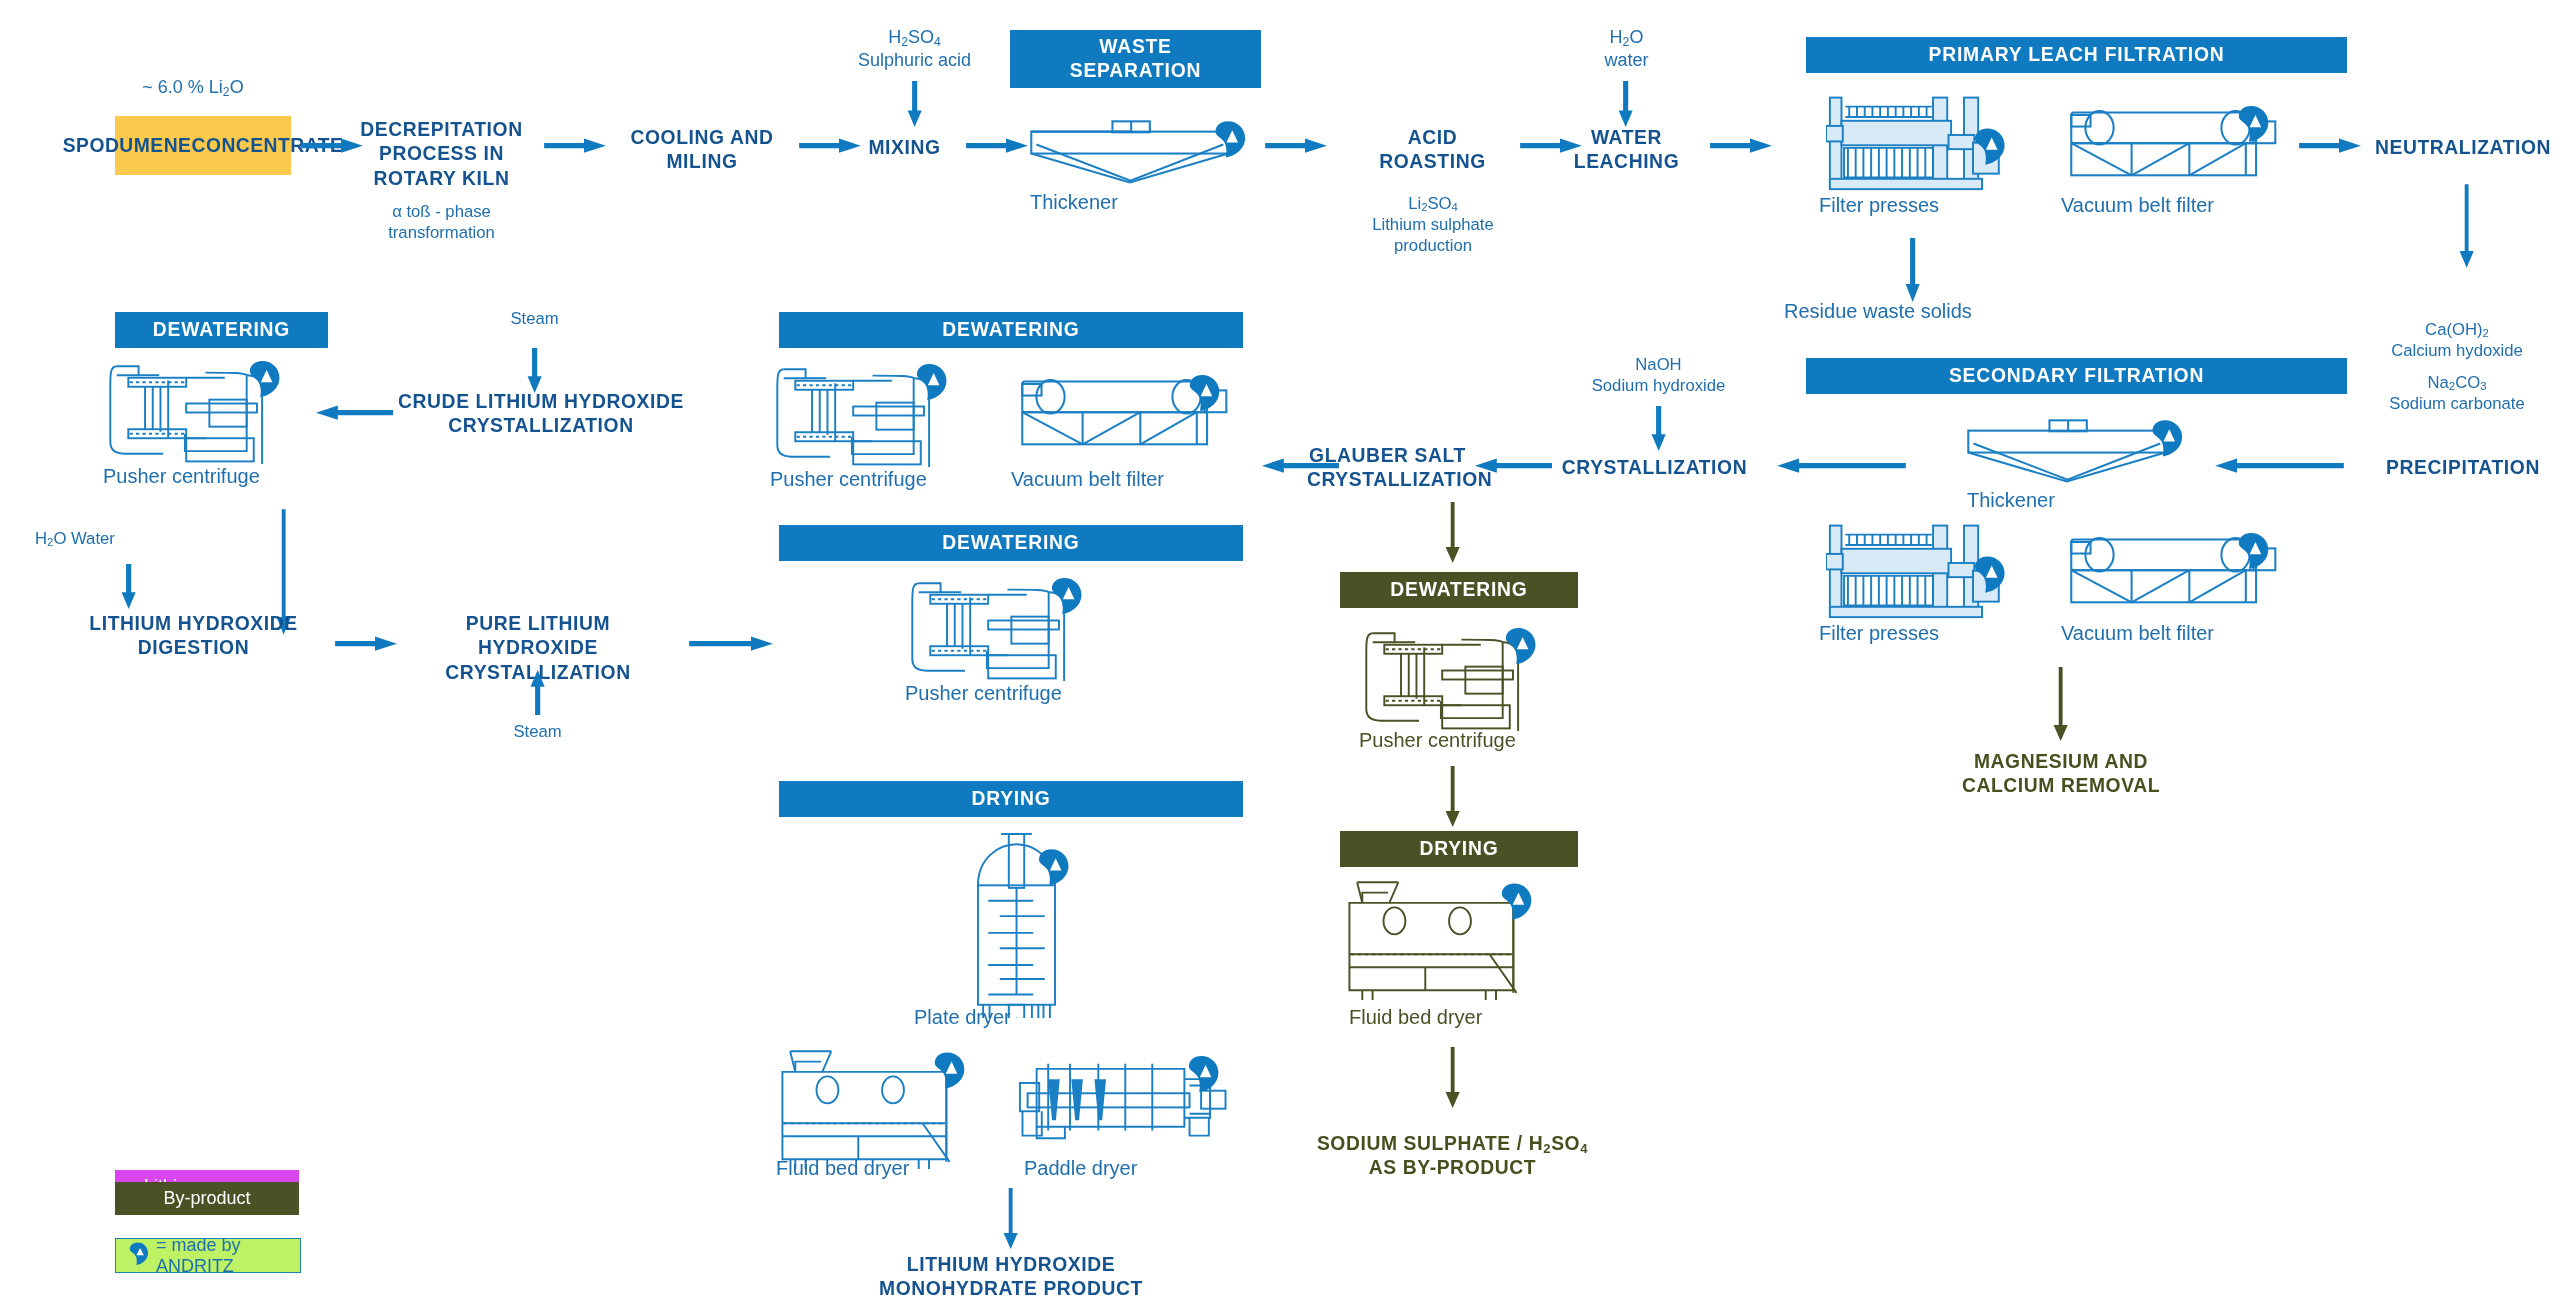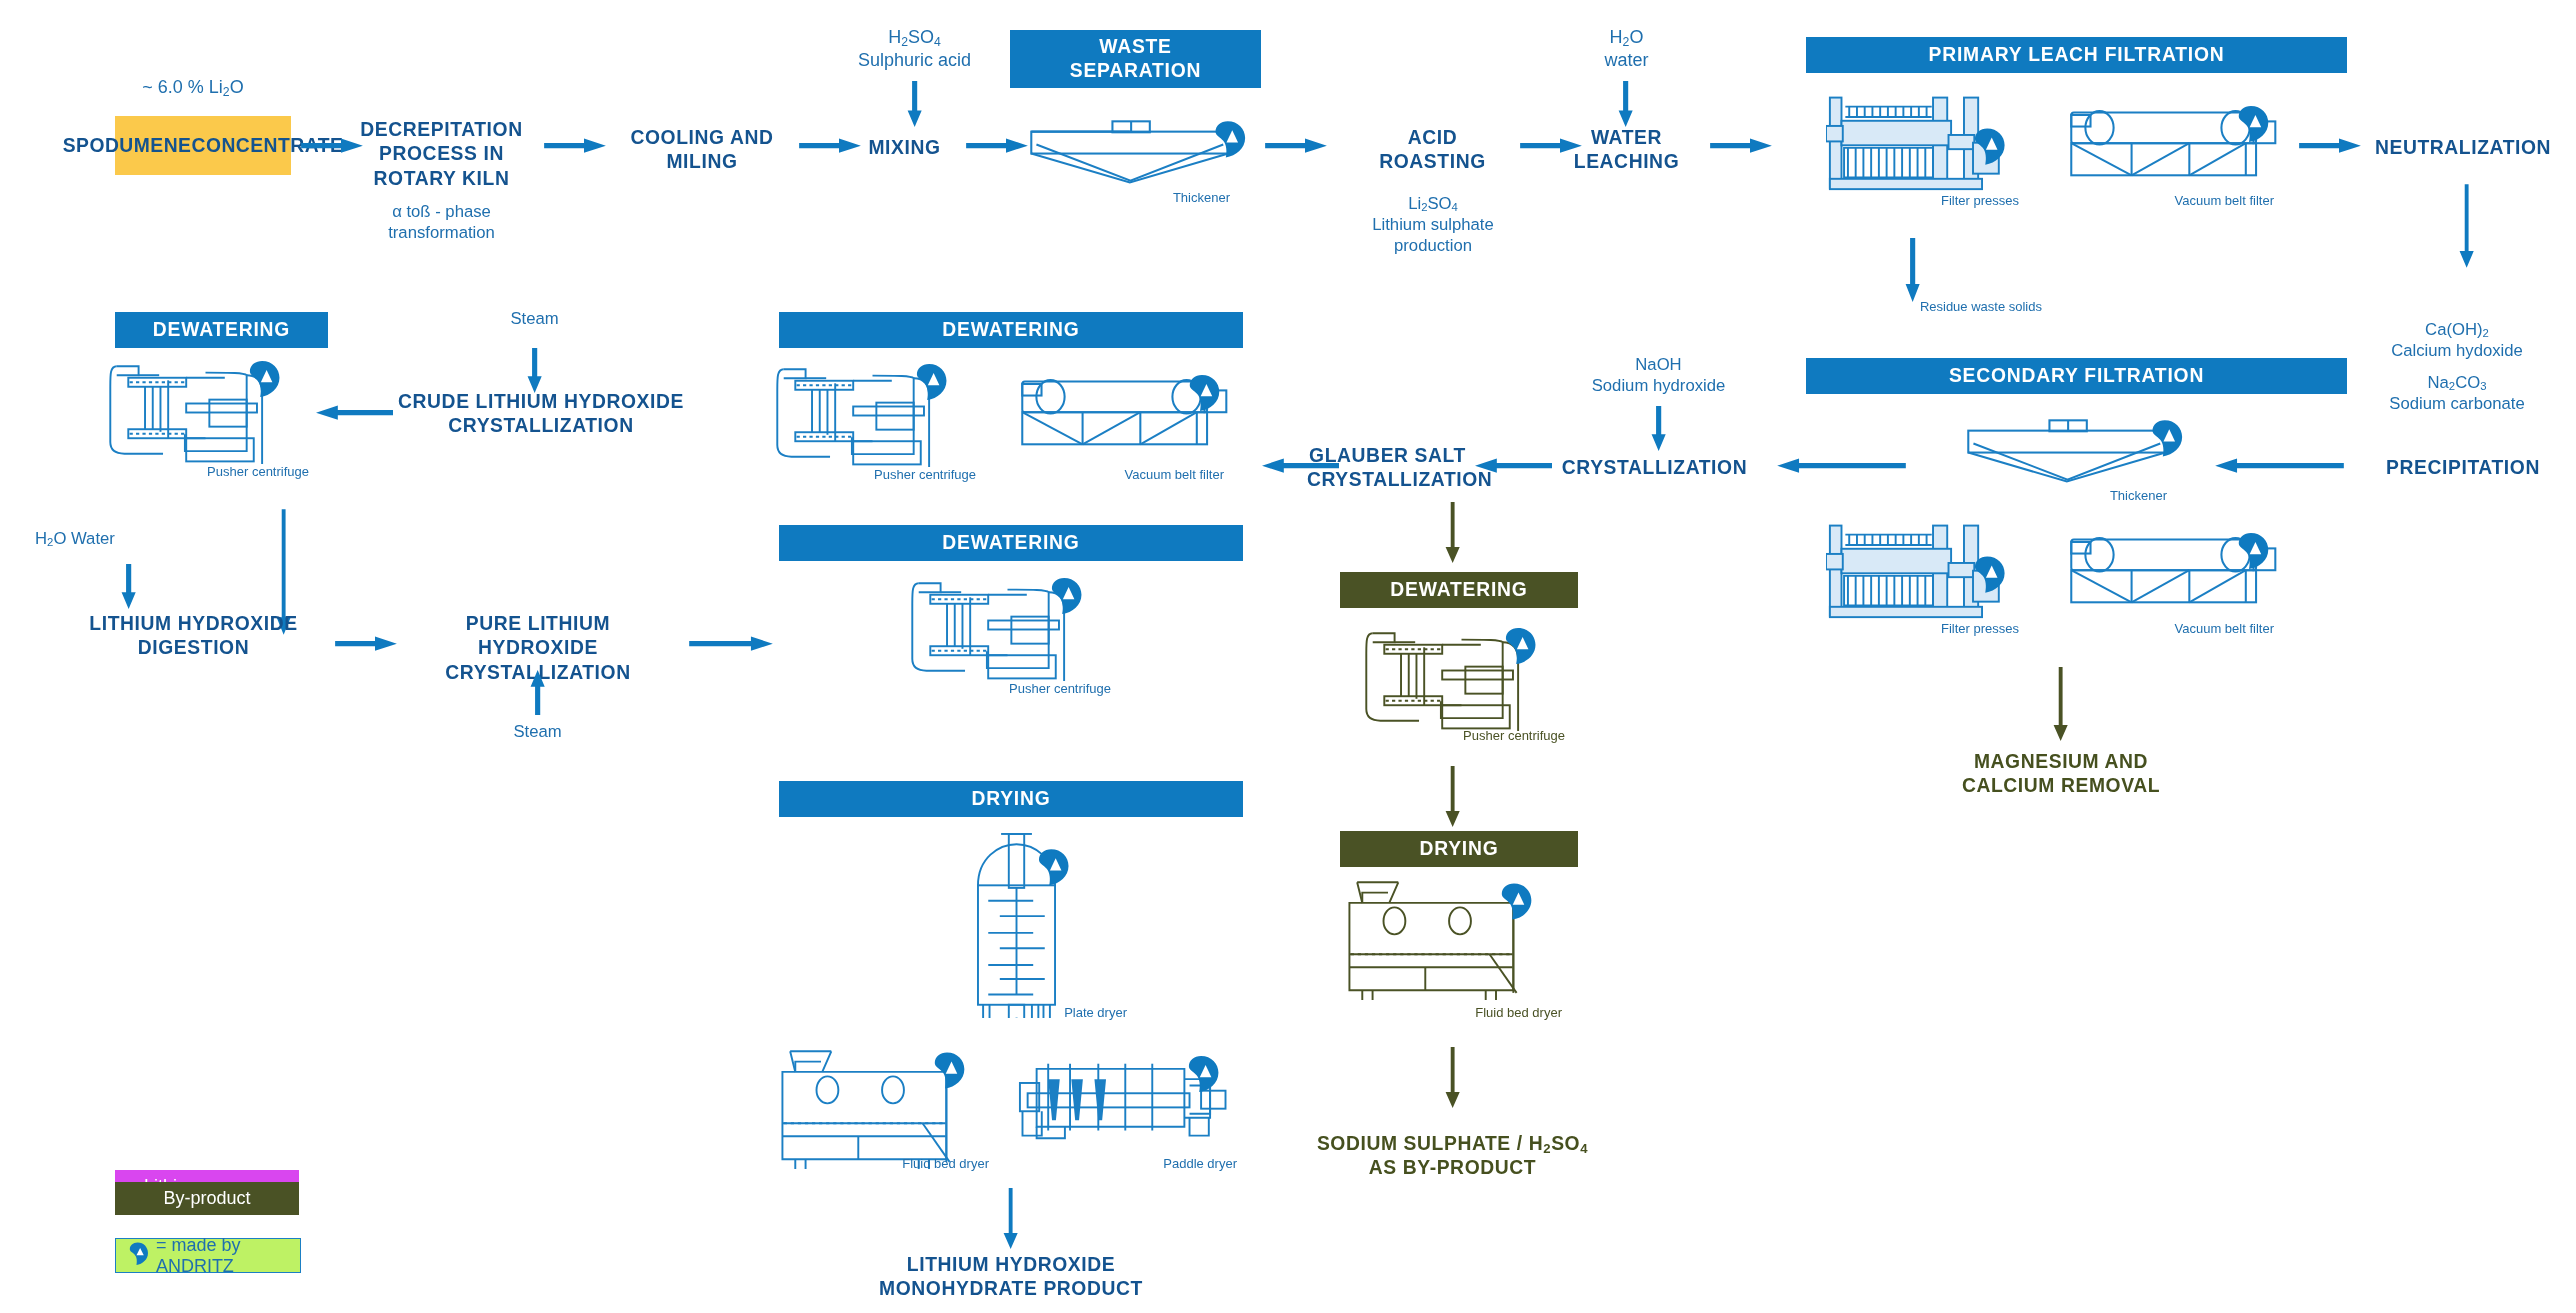--- a/index.html
+++ b/index.html
@@ -32,22 +32,22 @@
   .proc.olive{color:#46501f;}
   .chem{
     color:#1f6fae;
     font-size:18px;
     line-height:1.26;
     text-align:center;
     font-weight:normal;
   }
   .caption{
     color:#1f6fae;
-    font-size:13px;
-    text-align:right;
+    font-size:20px;
+    text-align:left;
     line-height:1.2;
   }
   .caption.olive{color:#4a5225;}
   sub{font-size:0.68em;vertical-align:baseline;position:relative;bottom:-0.22em;}
 
   
   .bar{
     background:#0f7ac0;
     color:#ffffff;
     font-weight:bold;

